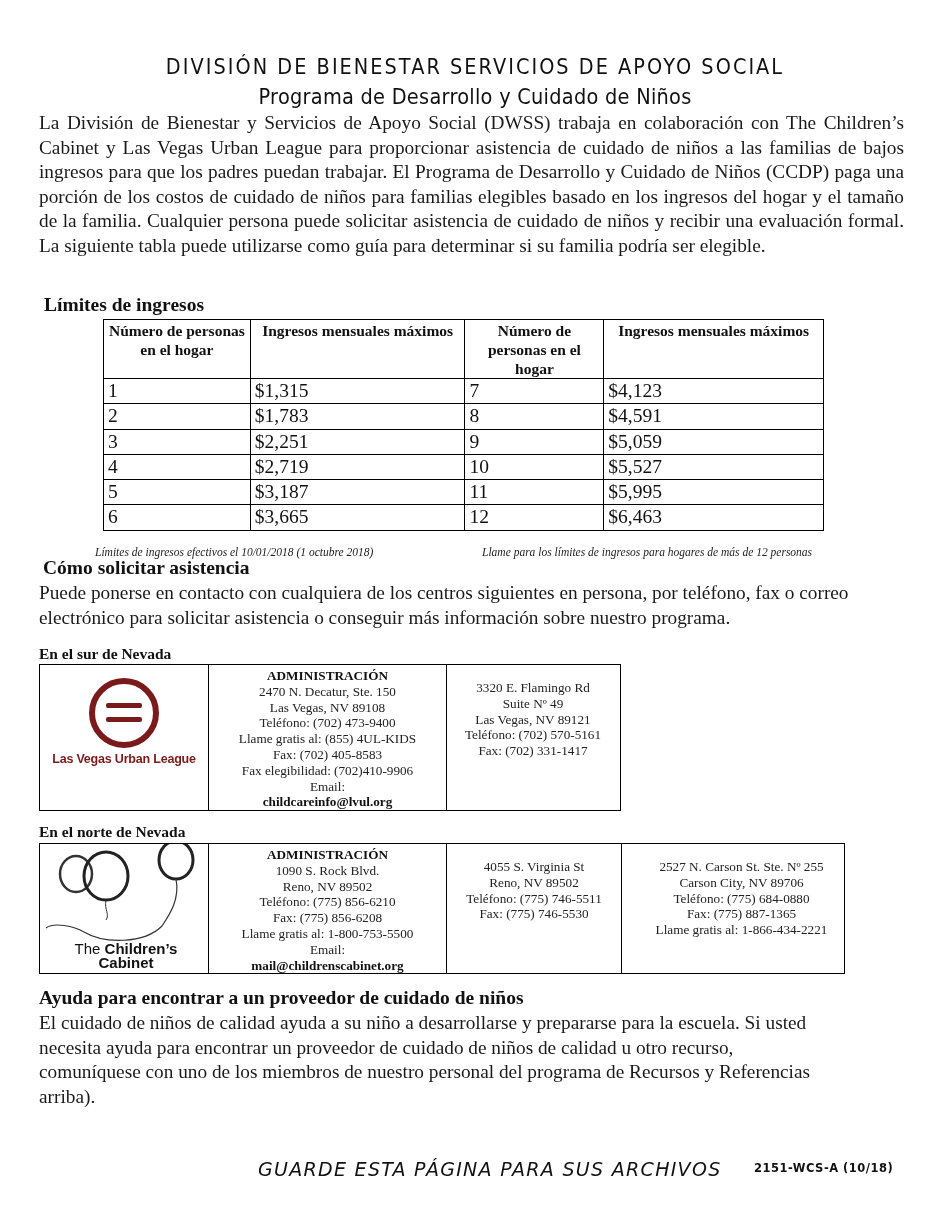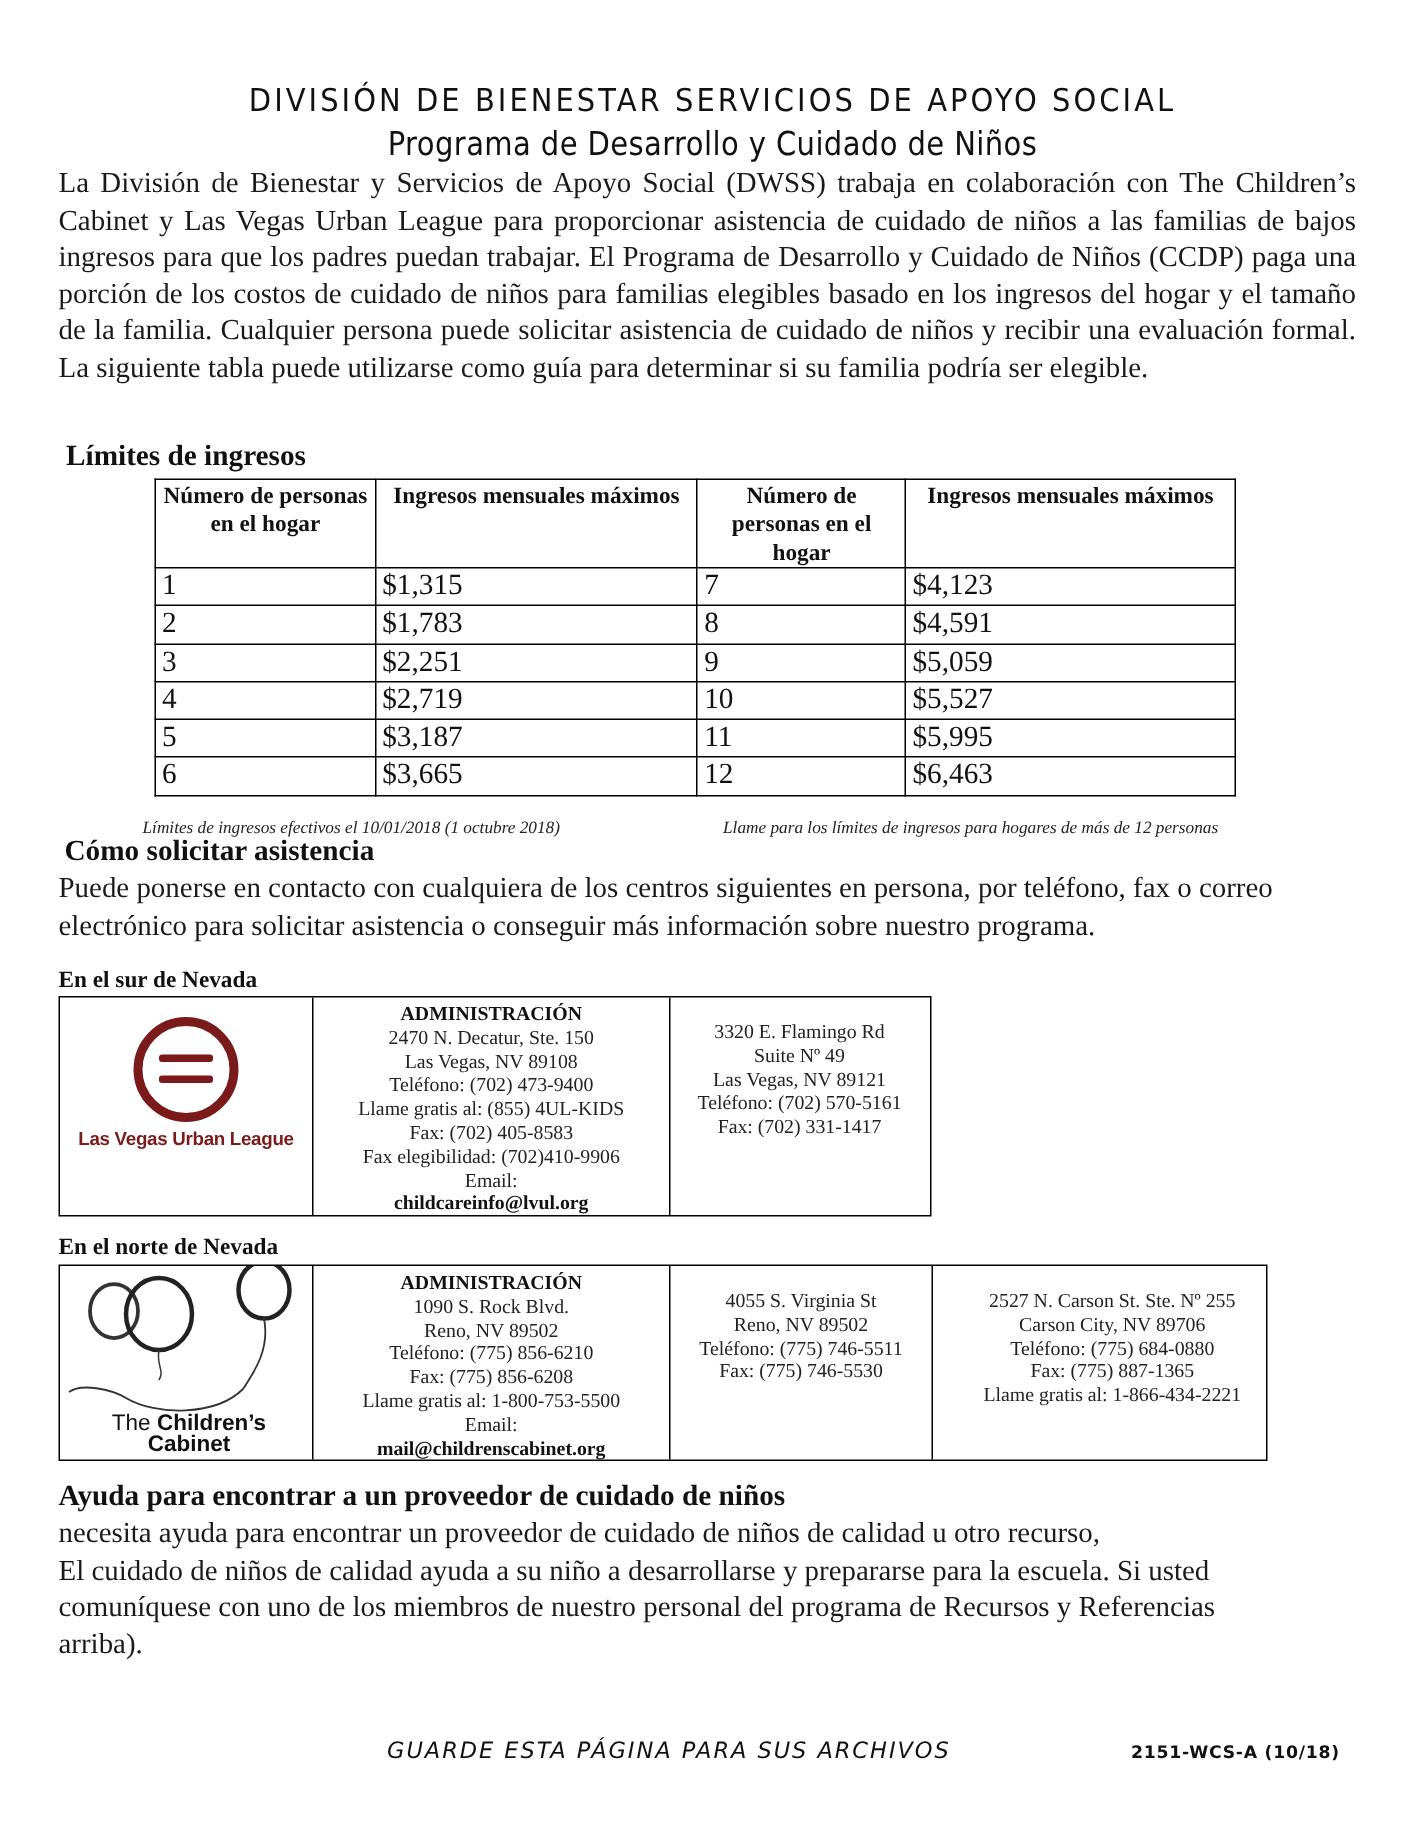--- a/index.html
+++ b/index.html
@@ -73,21 +73,21 @@
   .cell.b-left { border-left: 1.5px solid #000; }
   .cell .bold { font-weight: bold; color: #111; }
 
   .h-help { left: 39px; top: 987px; font-size: 19.5px; font-weight: bold; }
   .p-help {
     left: 39px; width: 870px; top: 1011px; font-size: 19.3px; line-height: 24.5px; color: #1a1a1a;
   }
 
   .footer-save {
     left: 258px; top: 1158px;
-    font-family: "DejaVu Sans", sans-serif; font-style: italic; font-size: 15px;
+    font-family: "DejaVu Sans", sans-serif; font-style: italic; font-size: 19px;
     letter-spacing: 1.3px; color: #111;
   }
   .footer-code {
     left: 754px; top: 1161px;
     font-family: "DejaVu Sans", sans-serif; font-size: 11.5px; letter-spacing: 0.5px; color: #111; font-weight: bold;
   }
 </style>
 </head>
 <body>
 
@@ -221,20 +221,20 @@
     <div>2527 N. Carson St. Ste. Nº 255</div>
     <div>Carson City, NV 89706</div>
     <div>Teléfono: (775) 684-0880</div>
     <div>Fax: (775) 887-1365</div>
     <div>Llame gratis al: 1-866-434-2221</div>
   </div>
 </div>
 
 <div class="abs h-help">Ayuda para encontrar a un proveedor de cuidado de niños</div>
 <div class="abs p-help">
+  <div>El cuidado de niños de calidad ayuda a su niño a desarrollarse y prepararse para la escuela. Si usted</div>
   <div>necesita ayuda para encontrar un proveedor de cuidado de niños de calidad u otro recurso,</div>
-  <div>El cuidado de niños de calidad ayuda a su niño a desarrollarse y prepararse para la escuela. Si usted</div>
   <div>comuníquese con uno de los miembros de nuestro personal del programa de Recursos y Referencias</div>
   <div>arriba).</div>
 </div>
 
 <div class="abs footer-save">GUARDE ESTA PÁGINA PARA SUS ARCHIVOS</div>
 <div class="abs footer-code">2151-WCS-A (10/18)</div>
 
 </body></html>

